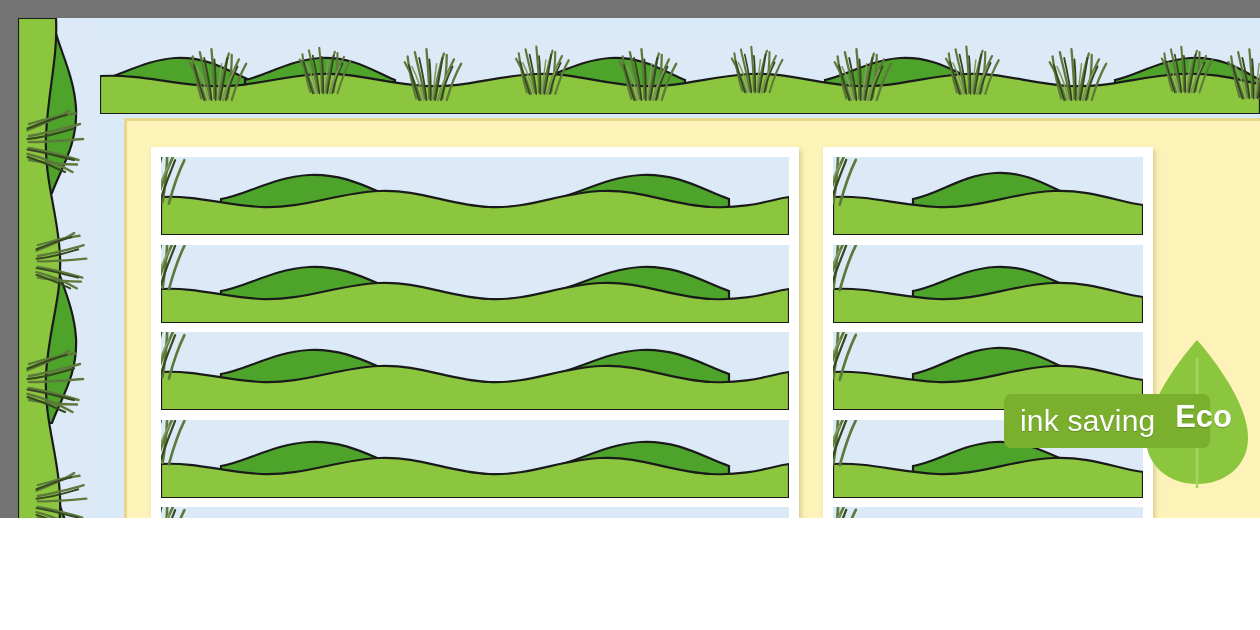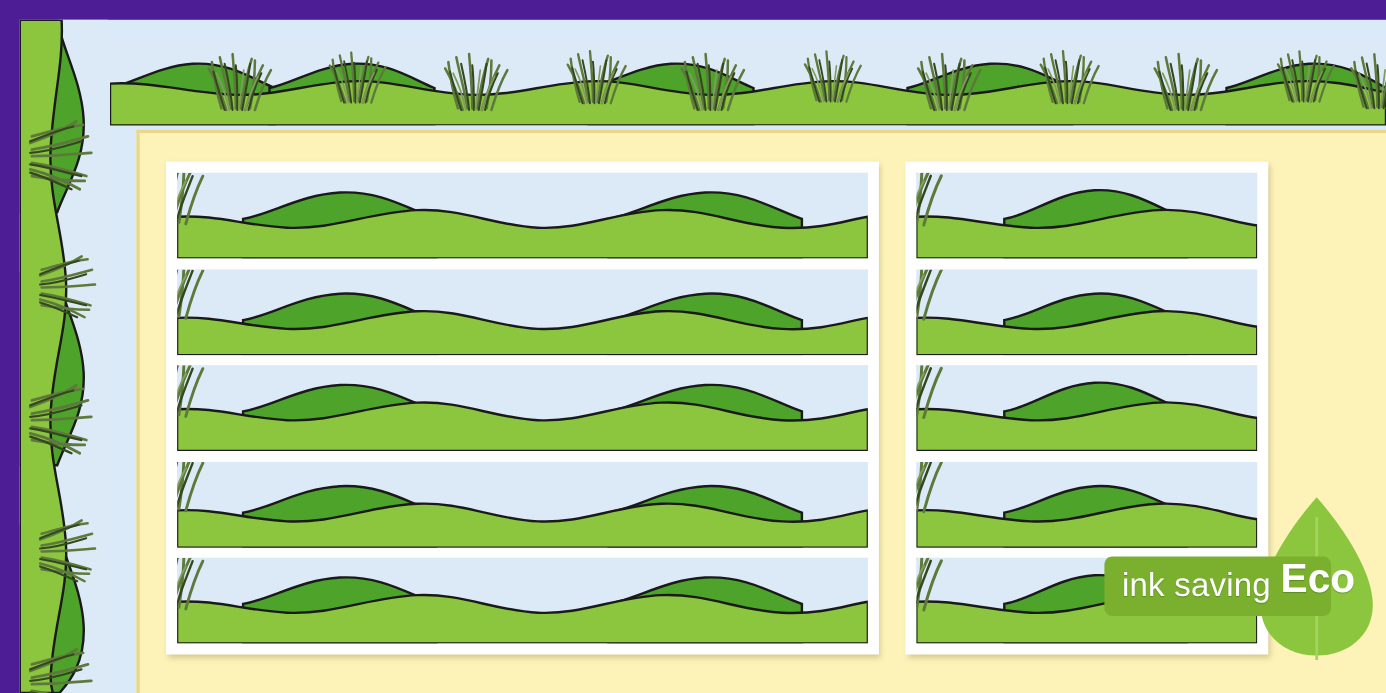--- a/index.html
+++ b/index.html
@@ -8,22 +8,22 @@
     padding: 0;
     width: 1260px;
     height: 630px;
     overflow: hidden;
     font-family: "Liberation Sans", sans-serif;
   }
 
   #stage {
     position: relative;
     width: 1260px;
-    height: 630px;
-    background: #4c1d95;
+    height: 518px;
+    background: #737373;
     overflow: hidden;
   }
 
   
   .preview-canvas {
     position: absolute;
     left: 18px;
     top: 18px;
     width: 1242px;
     height: 612px;
@@ -137,21 +137,21 @@
     font-size: 30px;
     letter-spacing: 0.2px;
     text-shadow: 0 1px 1px rgba(60,90,20,0.45);
     white-space: nowrap;
   }
   .eco-word {
     position: absolute;
     right: 22px;
     bottom: 53px;
     color: #ffffff;
-    font-size: 37px;
+    font-size: 31px;
     font-weight: bold;
     text-shadow: 0 1px 1px rgba(60,90,20,0.45);
     white-space: nowrap;
   }
 </style>
 </head>
 <body>
 
 <div id="stage">
 

